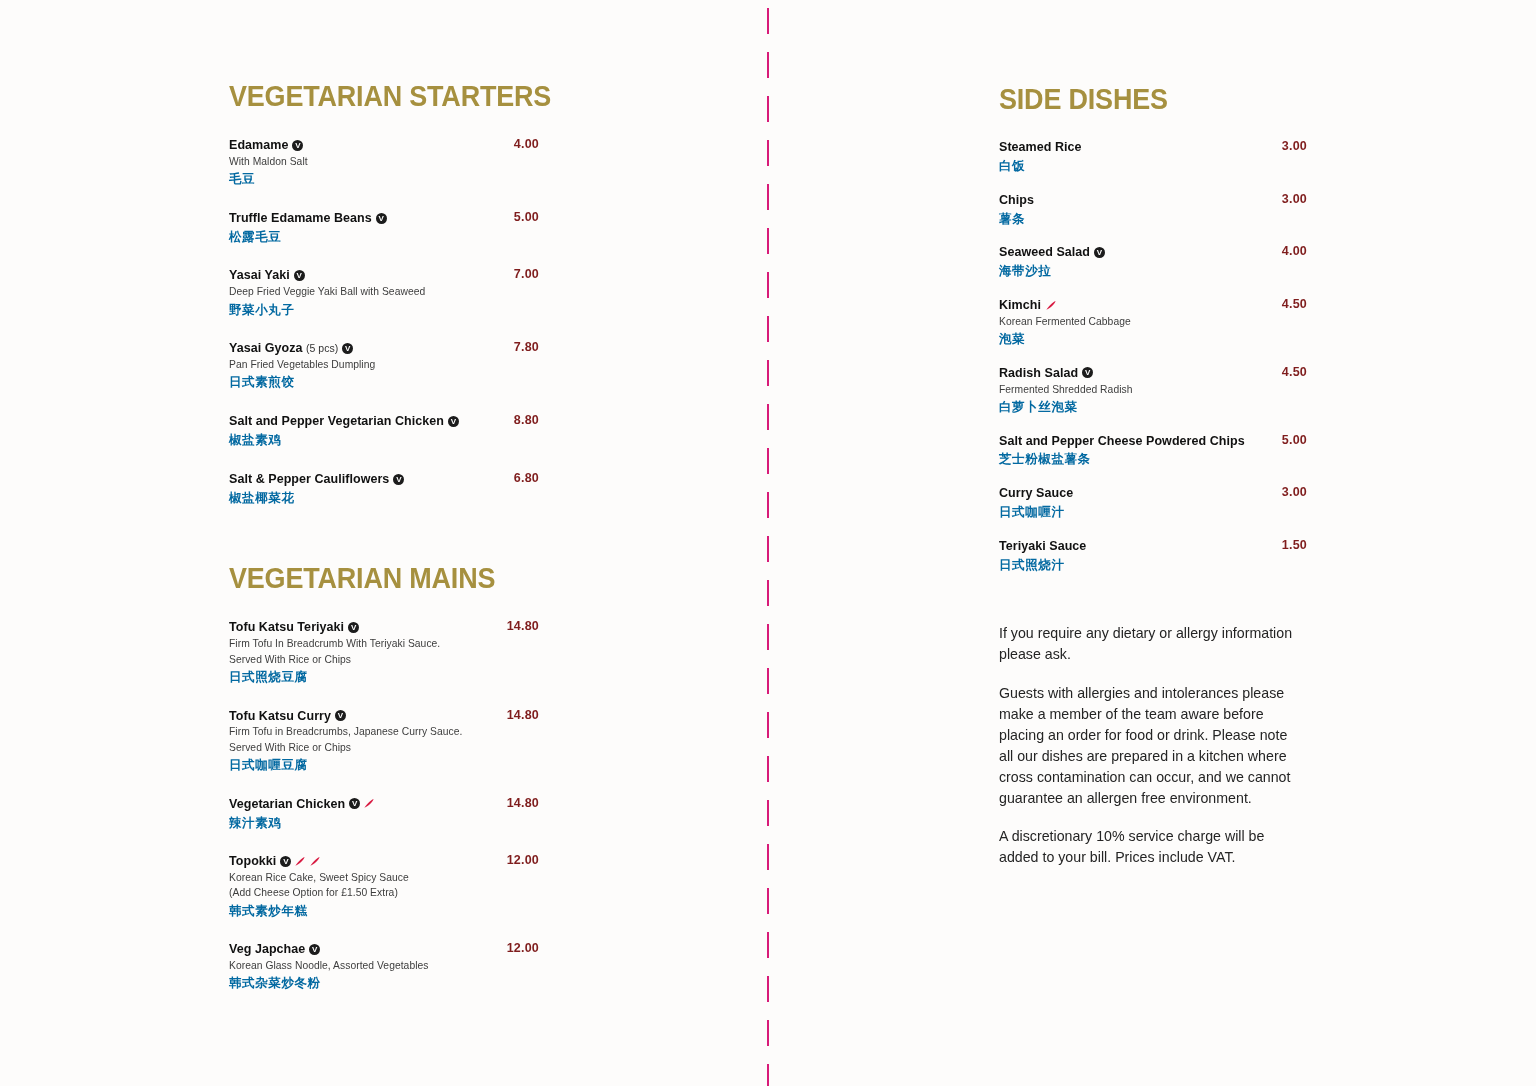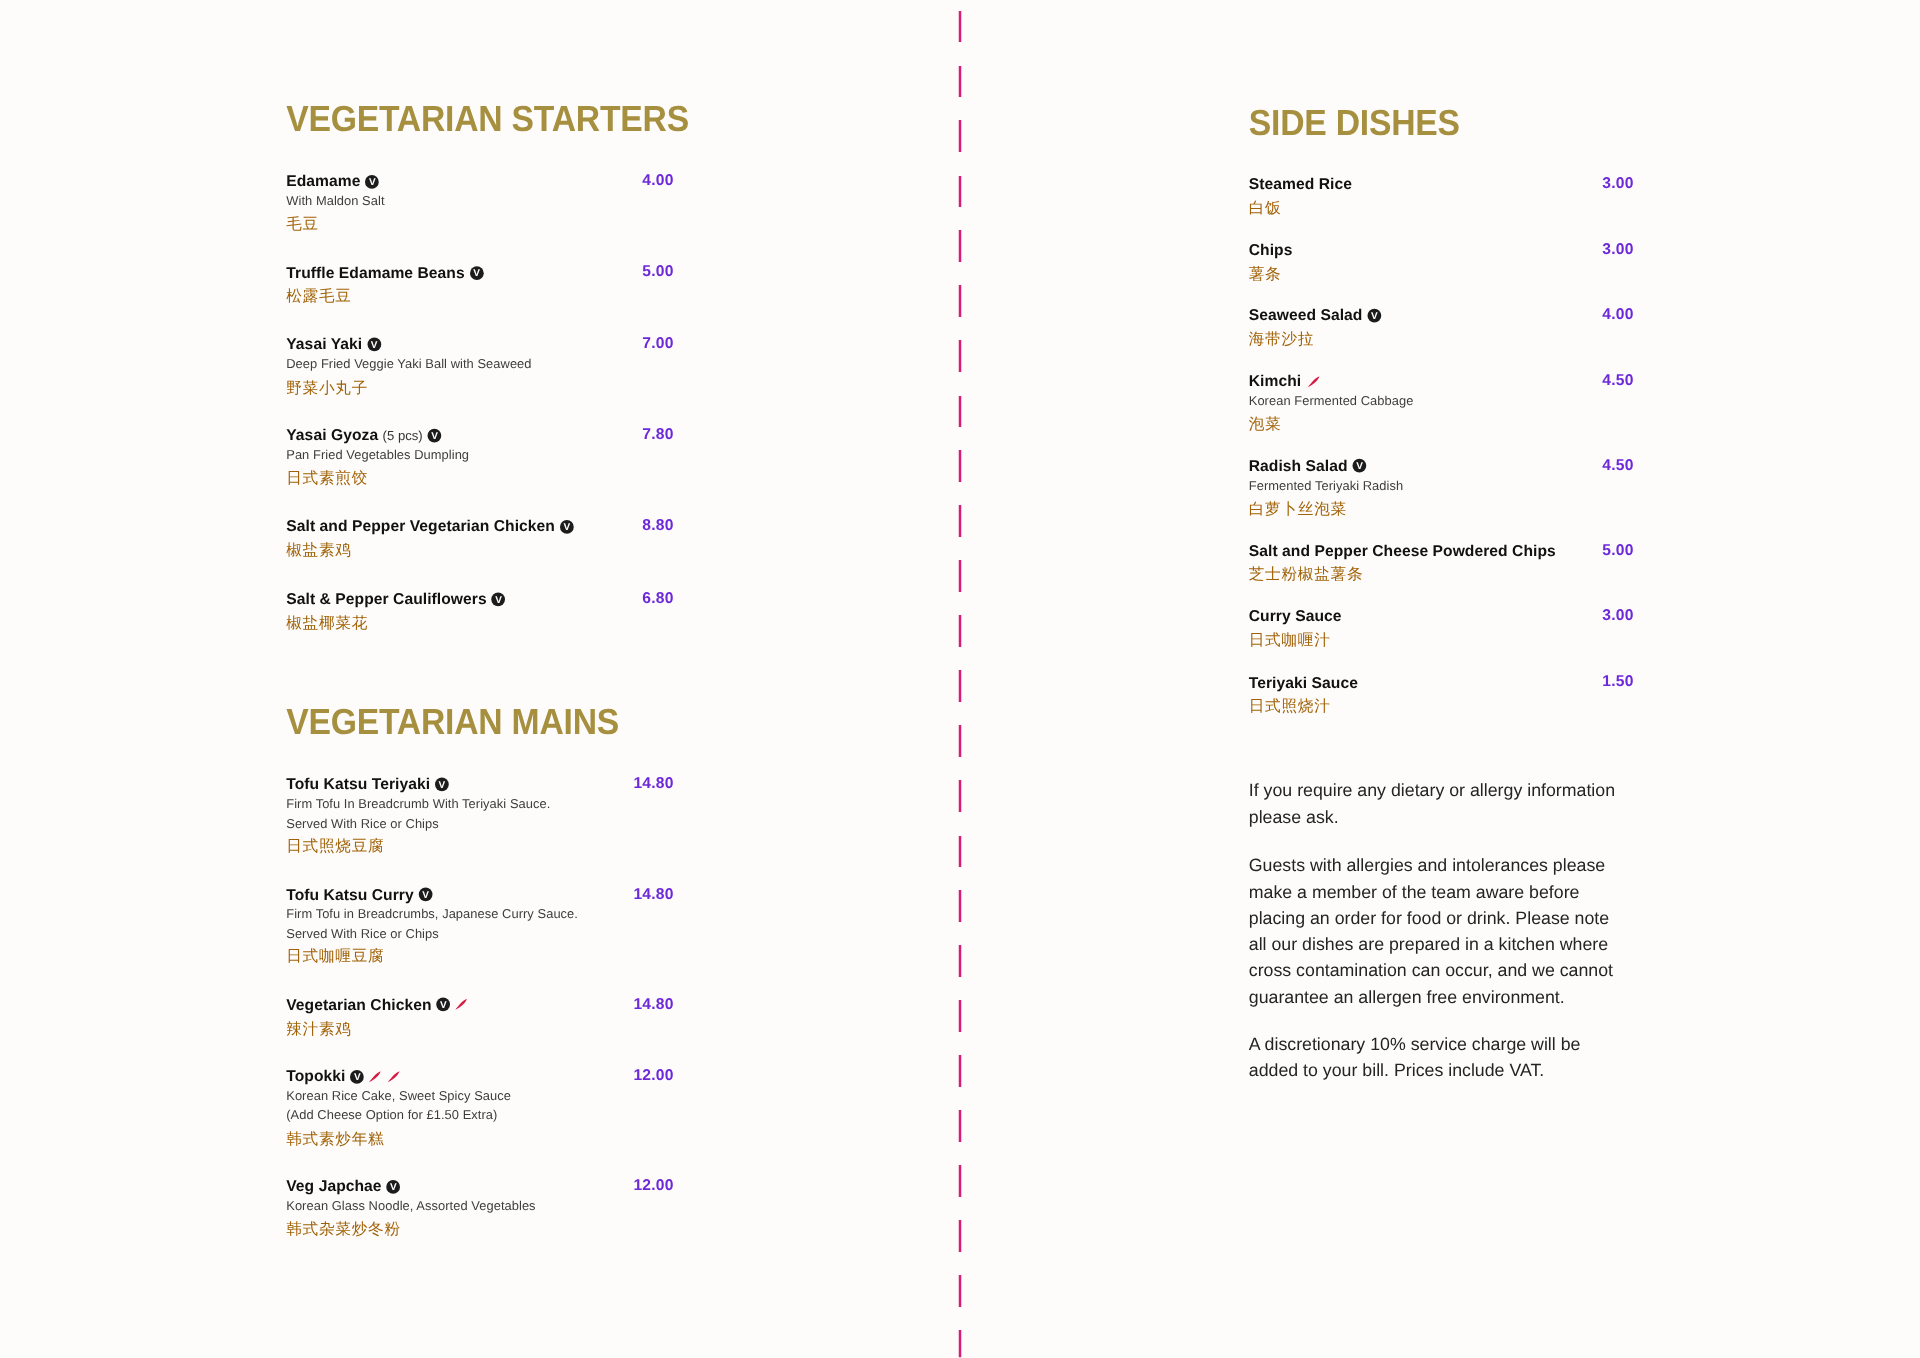--- a/index.html
+++ b/index.html
@@ -87,40 +87,40 @@
   .item-qty {
     font-size: 10.5px;
     font-weight: 400;
     color: #333;
     letter-spacing: 0;
   }
 
   .item-price {
     font-size: 12.5px;
     font-weight: 700;
-    color: #6d28d9;
+    color: #7f1d1d;
     white-space: nowrap;
     flex: 0 0 auto;
     text-align: right;
     letter-spacing: 0.2px;
   }
 
   .item-desc {
     font-size: 10.3px;
     font-weight: 400;
     color: #3d3d3d;
     line-height: 1.48;
     letter-spacing: 0.05px;
     max-width: 300px;
   }
 
   .item-cn {
     font-size: 12.5px;
-    font-weight: 400;
-    color: #a16207;
+    font-weight: 700;
+    color: #0369a1;
     line-height: 1.5;
     letter-spacing: 0.6px;
     margin-top: 1px;
   }
 
   
   .badges {
     display: inline-flex;
     align-items: center;
     gap: 3px;
@@ -333,21 +333,21 @@
         <div class="item-desc">Korean Fermented Cabbage</div>
         <div class="item-cn">泡菜</div>
       </div>
       <div class="item" style="margin-top: 16px;">
         <div class="item-head">
           <div class="item-name"><span>Radish Salad</span><span class="badges">
               <span class="veg-badge">V</span>
             </span></div>
           <div class="item-price">4.50</div>
         </div>
-        <div class="item-desc">Fermented Teriyaki Radish</div>
+        <div class="item-desc">Fermented Shredded Radish</div>
         <div class="item-cn">白萝卜丝泡菜</div>
       </div>
       <div class="item" style="margin-top: 16px;">
         <div class="item-head">
           <div class="item-name"><span>Salt and Pepper Cheese Powdered Chips</span></div>
           <div class="item-price">5.00</div>
         </div>
         <div class="item-cn">芝士粉椒盐薯条</div>
       </div>
       <div class="item" style="margin-top: 16px;">

